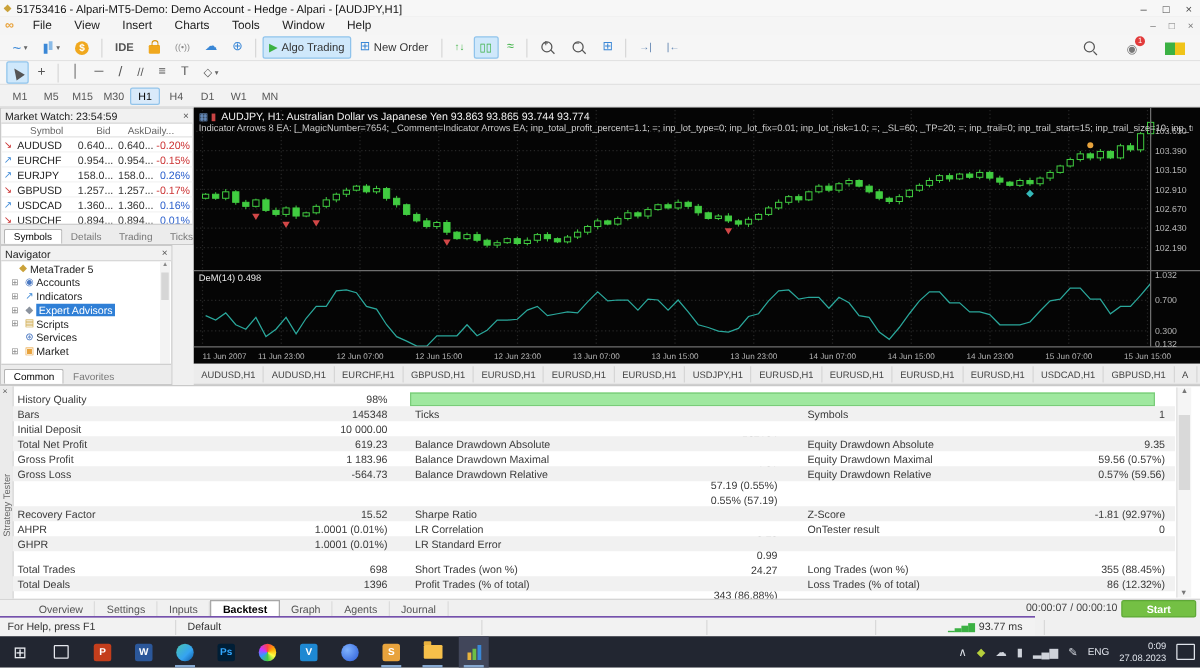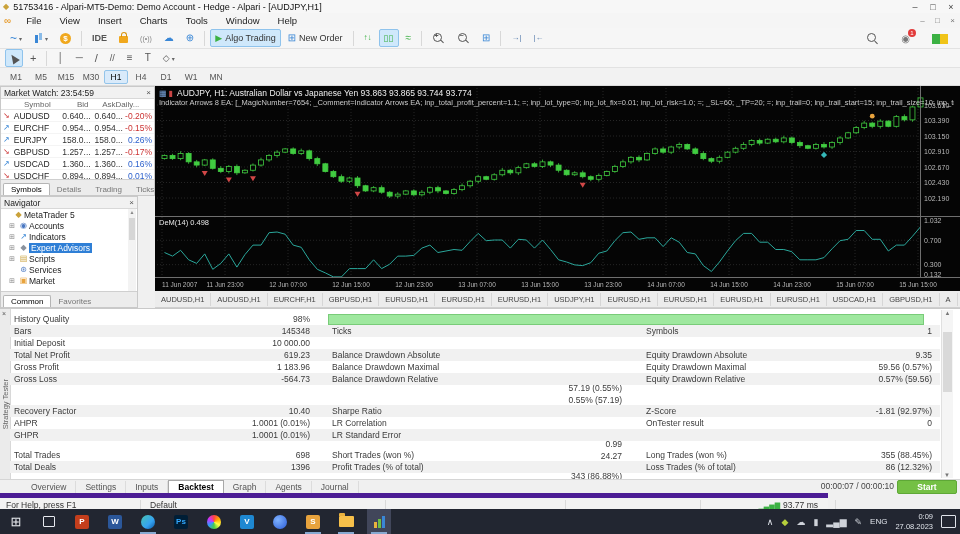--- a/index.html
+++ b/index.html
@@ -103,21 +103,21 @@
     font-size:6px;color:#777;text-align:center;}
   .t-scroll .thumb{position:absolute;left:1px;right:1px;top:22px;height:60px;background:#d9d9d9;}
   .t-tabs{position:absolute;left:0;top:170px;width:960px;height:15px;background:#f0f0f0;border-top:1px solid #d5d5d5;
     display:flex;align-items:center;padding-left:22px;box-sizing:border-box;font-size:8.5px;color:#555;}
   .t-tab{padding:1px 9px;border-right:1px solid #dcdcdc;}
   .t-tab.active{background:#fff;border:1px solid #a8a8a8;border-bottom-color:#fff;color:#000;font-weight:bold;}
   .t-time{position:absolute;right:66px;top:172px;font-size:8.5px;color:#444;}
   .t-start{position:absolute;right:3px;top:171px;width:58px;height:12px;background:#74c044;color:#fff;
     font-size:8.5px;font-weight:bold;text-align:center;line-height:12px;border-radius:2px;border:1px solid #5ea836;}
   
-  .statusbar{left:0;top:493px;width:828px;height:16px;background:#f2f2f2;border-top:5px solid #4c1d95;
+  .statusbar{left:0;top:493px;width:828px;height:16px;background:#f2f2f2;border-top:1px solid #4c1d95;
     font-size:8.5px;color:#333;text-align:right;}
   .sb-div{position:absolute;top:2px;bottom:2px;width:1px;background:#d9d9d9;}
   .sb-help{position:absolute;left:6px;top:2px;}
   .sb-profile{position:absolute;left:150px;top:2px;}
   .sb-ping{position:absolute;right:10px;top:2px;color:#333;}
   .sb-ping .bars{color:#3bb143;font-size:7px;margin-right:3px;}
   
   .taskbar{left:0;top:509px;width:960px;height:25px;background:#222631;}
   .tb-apps{position:absolute;left:4px;top:0;height:25px;display:flex;align-items:center;gap:9px;}
   .tb-app{width:24px;height:25px;display:flex;align-items:center;justify-content:center;position:relative;}
@@ -724,21 +724,21 @@
       <div class="t-row alt" style="top: 64px;">
         <span class="t-l1">Gross Loss</span>
         <span class="t-v1">-564.73</span>
         <span class="t-l2">Balance Drawdown Relative</span>
         <span class="t-v2">0.55% (57.19)</span>
         <span class="t-l3">Equity Drawdown Relative</span>
         <span class="t-v3">0.57% (59.56)</span>
       </div>
       <div class="t-row alt" style="top: 96px;">
         <span class="t-l1">Recovery Factor</span>
-        <span class="t-v1">10.40</span>
+        <span class="t-v1">15.52</span>
         <span class="t-l2">Sharpe Ratio</span>
         <span class="t-v2">3.78</span>
         <span class="t-l3">Z-Score</span>
         <span class="t-v3">-1.81 (92.97%)</span>
       </div>
       <div class="t-row" style="top: 108px;">
         <span class="t-l1">AHPR</span>
         <span class="t-v1">1.0001 (0.01%)</span>
         <span class="t-l2">LR Correlation</span>
         <span class="t-v2">0.99</span>

